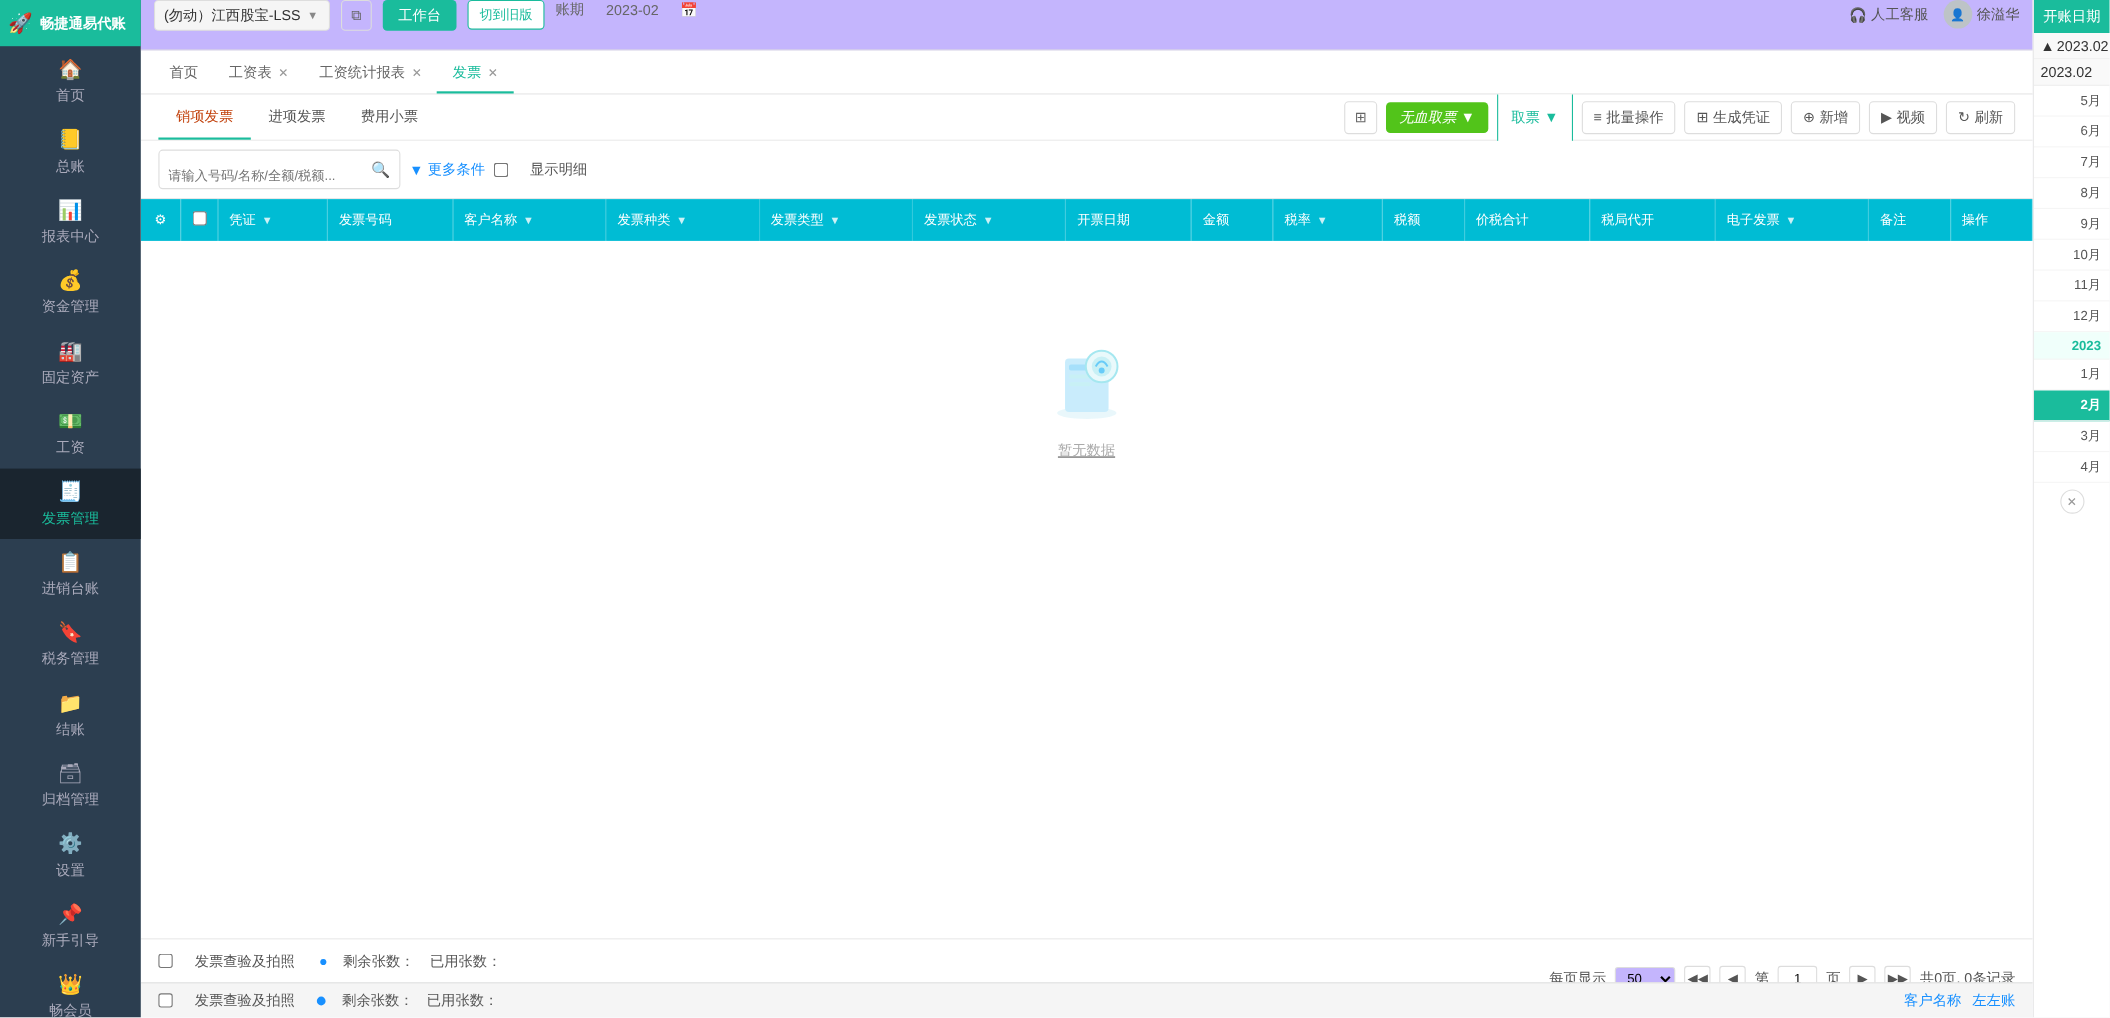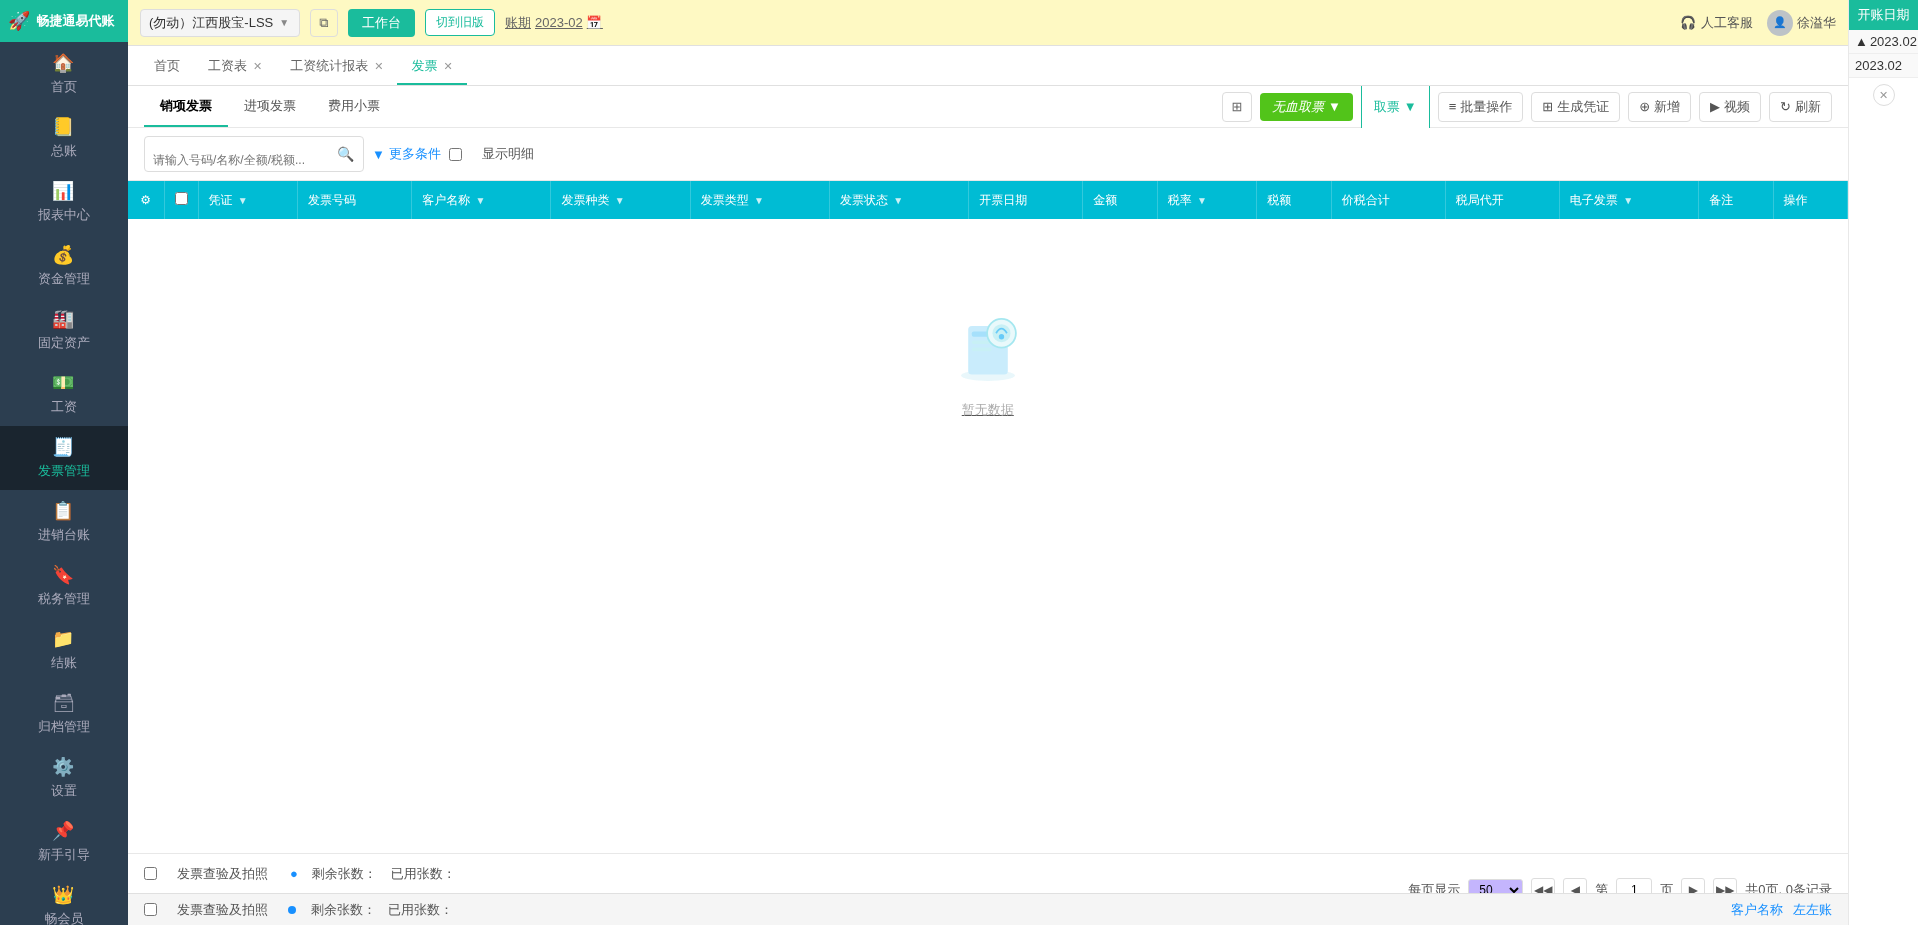--- a/index.html
+++ b/index.html
@@ -45,24 +45,24 @@
     .main {
       flex: 1;
       display: flex;
       flex-direction: column;
       height: 100%;
       overflow: hidden;
     }
 
     
     .topbar {
-      background: #fef9c3;
+      background: #c4b5fd;
       height: 46px;
       display: flex;
-      align-items: center;
+      align-items: flex-start;
       padding: 0 12px;
       gap: 10px;
       border-bottom: 1px solid #e0e0e0;
       flex-shrink: 0;
     }
     .company-selector {
       display: flex;
       align-items: center;
       gap: 6px;
       background: #f5f5f5;
@@ -103,22 +103,21 @@
       border-radius: 4px;
       padding: 4px 10px;
       cursor: pointer;
       font-size: 12px;
     }
     .period-label {
       color: #666;
       font-size: 12px;
       display: flex;
       align-items: center;
-      gap: 4px;
-      text-decoration: underline;
+      gap: 20px;
     }
     .topbar-right {
       margin-left: auto;
       display: flex;
       align-items: center;
       gap: 14px;
       color: #555;
       font-size: 12px;
     }
     .topbar-right .user-service { display: flex; align-items: center; gap: 4px; cursor: pointer; }
@@ -173,23 +172,22 @@
       flex-shrink: 0;
     }
     .subtab {
       padding: 10px 16px;
       cursor: pointer;
       font-size: 13px;
       color: #555;
       border-bottom: 2px solid transparent;
     }
     .subtab.active {
-      color: #000000;
+      color: #c2410c;
       border-bottom: 2px solid #1abc9c;
-      font-weight: bold;
     }
     .subtab-actions {
       margin-left: auto;
       display: flex;
       align-items: center;
       gap: 8px;
     }
     .btn-green-outline {
       border: 1px solid #1abc9c;
       color: #1abc9c;
@@ -726,16 +724,31 @@
   <div class="rp-header">
     <span>开账日期</span>
   </div>
   <div class="rp-year-header">
     <span>▲</span>
     <span>2023.02</span>
   </div>
   <div class="rp-year-header">
     <span>2023.02</span>
   </div>
+  <div id="rp-items-container">
+      <div class="rp-item">5月</div>
+      <div class="rp-item">6月</div>
+      <div class="rp-item">7月</div>
+      <div class="rp-item">8月</div>
+      <div class="rp-item">9月</div>
+      <div class="rp-item">10月</div>
+      <div class="rp-item">11月</div>
+      <div class="rp-item">12月</div>
+      <div class="rp-item year-marker">2023</div>
+      <div class="rp-item">1月</div>
+      <div class="rp-item active">2月</div>
+      <div class="rp-item">3月</div>
+      <div class="rp-item">4月</div>
+    </div>
   <div style="padding: 6px; text-align:center;">
     <div class="rp-close-btn">✕</div>
   </div>
 </div>
 
 </body></html>

